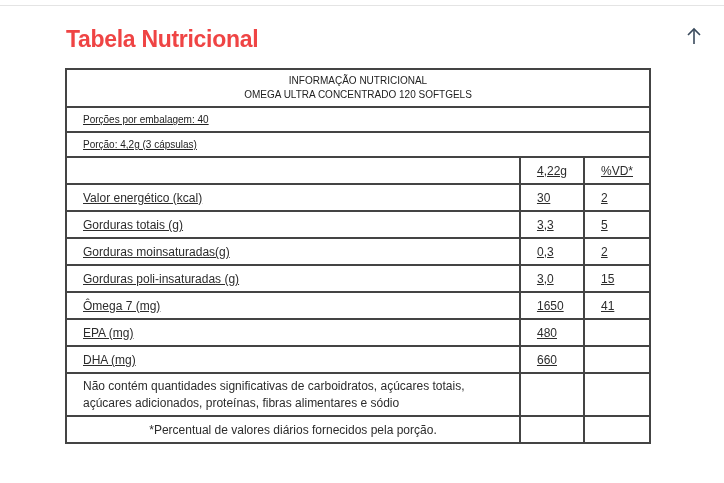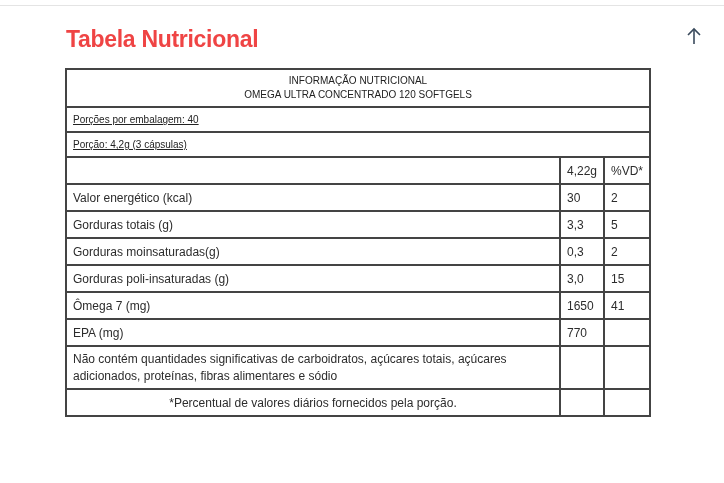--- a/index.html
+++ b/index.html
@@ -13,24 +13,24 @@
       letter-spacing: -0.3px;
     }
     .collapse-btn {
       position: absolute; left: 683px; top: 25px; width: 22px; height: 22px; cursor: pointer;
     }
     table.nutri {
       position: absolute; left: 65px; top: 68px; width: 586px;
       border-collapse: collapse; border: 2px solid #444;
       font-size: 12px; color: #2c2c2c;
     }
-    table.nutri td { border: 2px solid #444; padding: 0 6px; vertical-align: middle; }
+    table.nutri td { border: 2px solid #444; padding: 0 16px; vertical-align: middle; }
     .head-cell { text-align: center; font-size: 10px; line-height: 14px; height: 36px; color: #222; }
     .sub-cell { font-size: 10px; height: 23px; color: #222; text-decoration: underline; }
-    .row td { height: 25px; }
+    .row td { height: 25px; text-decoration: underline; }
     .col-val { width: 29px; }
     .col-vd { width: 30px; }
     .note td { height: 41px; line-height: 17px; }
     .foot td { height: 25px; text-align: center; }
   </style>
 </head>
 <body>
 
 <div class="top-rule"></div>
 
@@ -82,21 +82,26 @@
     <td>3,0</td>
     <td>15</td>
   </tr>
   <tr class="row">
     <td>Ômega 7 (mg)</td>
     <td>1650</td>
     <td>41</td>
   </tr>
   <tr class="row">
     <td>EPA (mg)</td>
-    <td>770</td>
+    <td>480</td>
+    <td></td>
+  </tr>
+  <tr class="row">
+    <td>DHA (mg)</td>
+    <td>660</td>
     <td></td>
   </tr>
   <tr class="note">
     <td>Não contém quantidades significativas de carboidratos, açúcares totais, açúcares adicionados, proteínas, fibras alimentares e sódio</td>
     <td></td>
     <td></td>
   </tr>
   <tr class="foot">
     <td>*Percentual de valores diários fornecidos pela porção.</td>
     <td></td>

